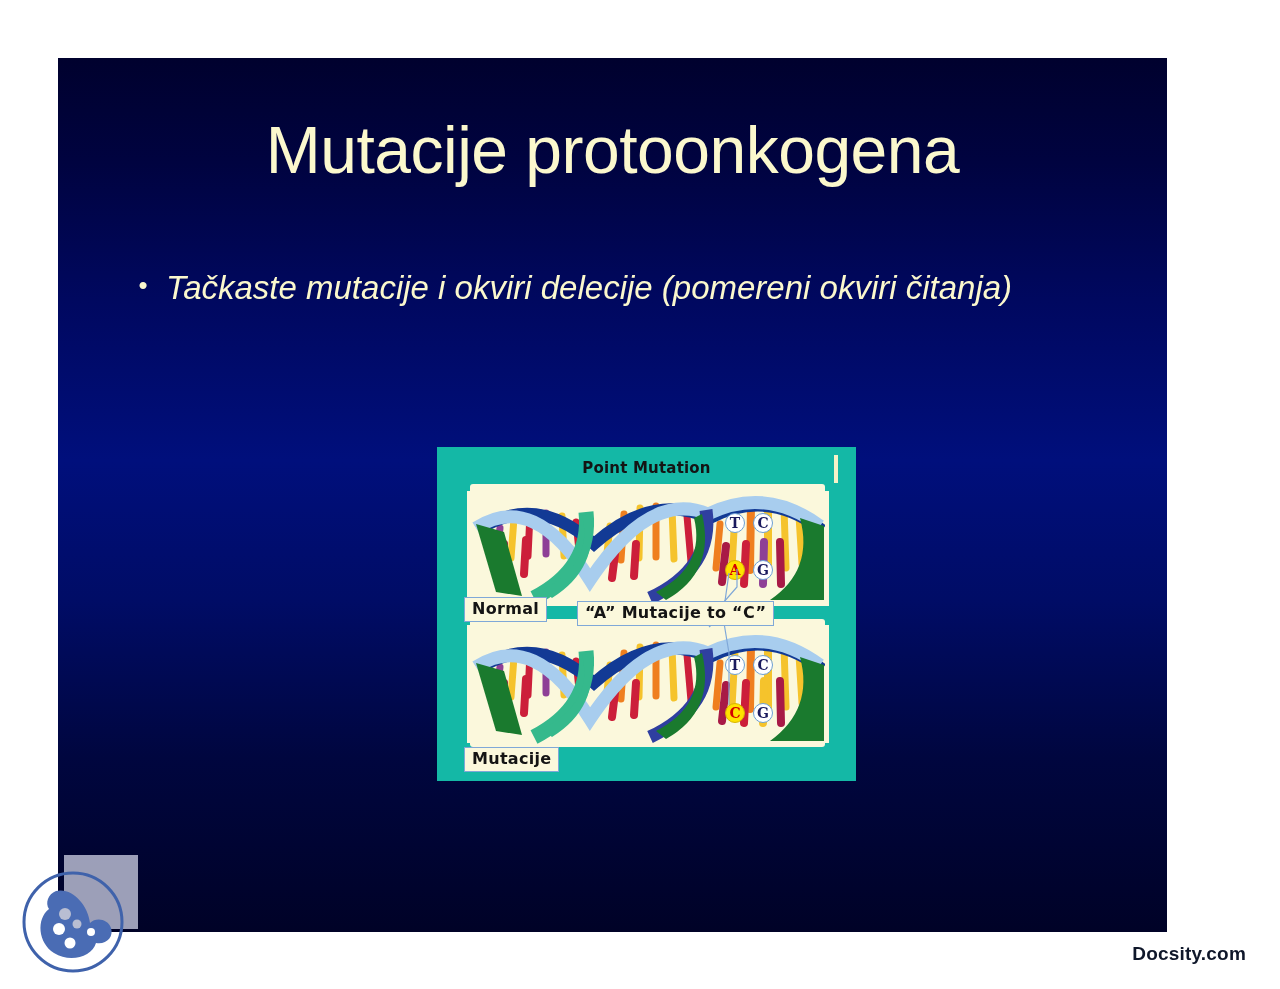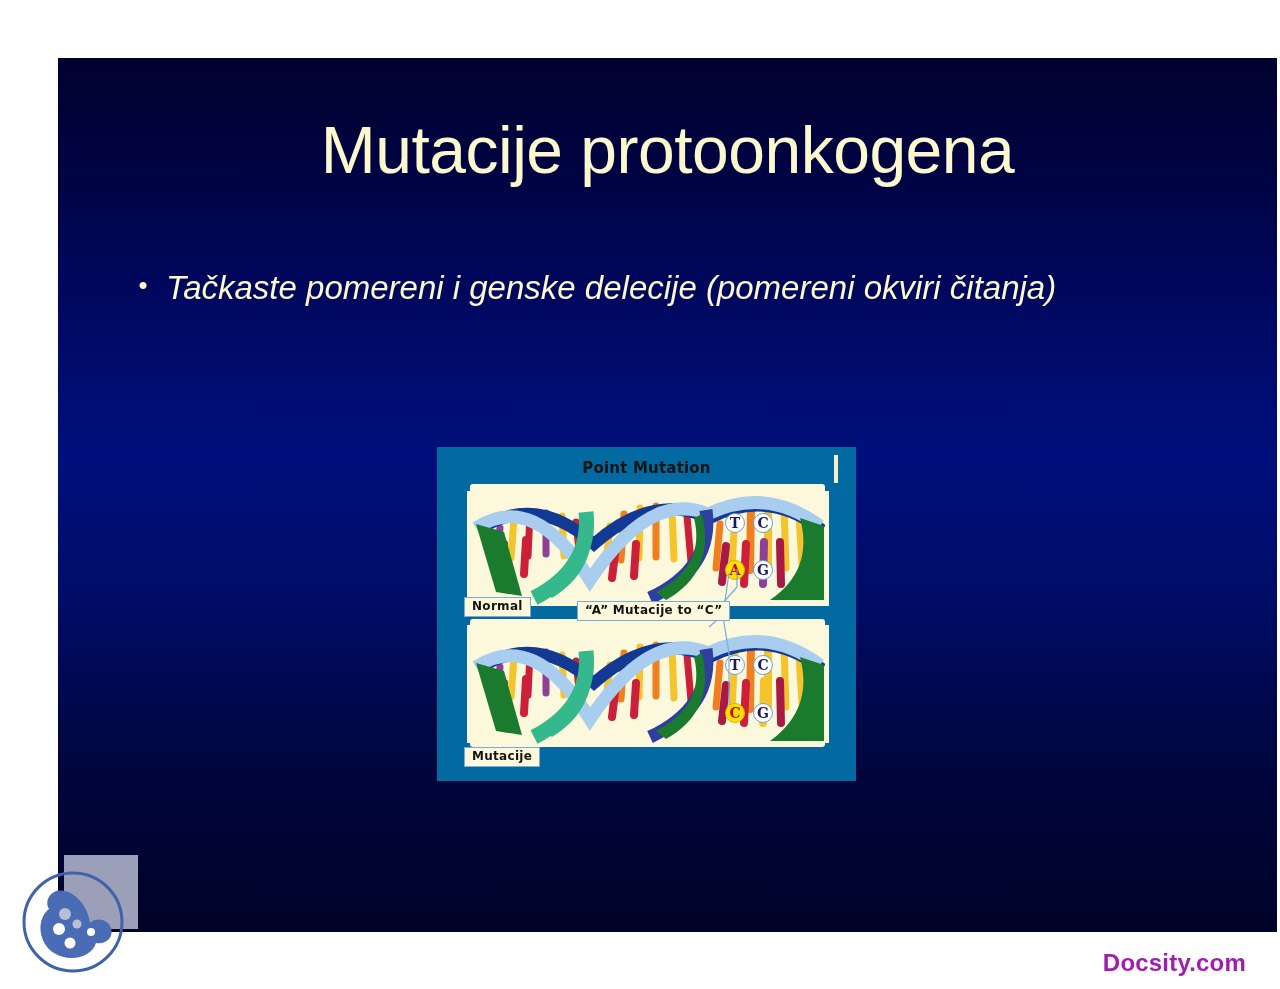--- a/index.html
+++ b/index.html
@@ -9,21 +9,21 @@
     background:#ffffff;
     font-family:"Liberation Sans", sans-serif;
     overflow:hidden;
     position:relative;
   }
 
   
   #slide{
     position:absolute;
     left:58px; top:58px;
-    width:1219px; height:874px;
+    width:1109px; height:874px;
     background:linear-gradient(180deg,
         #00012e 0%,
         #000340 12%,
         #000860 28%,
         #000f7c 46%,
         #000c66 62%,
         #00063f 80%,
         #000227 100%);
     overflow:hidden;
   }
@@ -70,21 +70,21 @@
   #figure-frame{
     position:absolute;
     left:379px; top:389px;
     width:419px; height:334px;
     background:#ffffff;
     overflow:hidden;
   }
   #figure-inner{
     position:absolute;
     inset:0;
-    background:#0369a1;
+    background:#14b8a6;
   }
   #figure-caption{
     position:absolute;
     left:0; top:12px;
     width:100%;
     text-align:center;
     font-family:"DejaVu Sans", sans-serif;
     font-weight:bold;
     font-size:15px;
     letter-spacing:0.2px;
@@ -141,21 +141,21 @@
     color:#d40000;
   }
 
   
   .callout{
     position:absolute;
     background:#fbf8dc;
     border:1.2px solid #7fa8d8;
     color:#141414;
     font-family:"DejaVu Sans", sans-serif;
-    font-size:12px;
+    font-size:16px;
     font-weight:bold;
     letter-spacing:0.3px;
     padding:2px 7px 3px 7px;
     white-space:nowrap;
     line-height:1.1;
   }
   #label-normal{left:27px; top:150px;}
   #label-mutation{left:27px; top:300px;}
   #label-change{left:140px; top:154px;}
 
@@ -172,38 +172,38 @@
     left:46px; top:0px;
     width:74px; height:74px;
     background:#a9adc4;
     opacity:.92;
   }
   #logo-mark{position:absolute; left:0; top:12px;}
 
   
   #docsity-wordmark{
     position:absolute;
-    right:34px; bottom:12px;
-    color:#a21caf;
-    font-size:24px;
+    right:34px; bottom:24px;
+    color:#0f172a;
+    font-size:19px;
     font-weight:bold;
     letter-spacing:.2px;
   }
 </style>
 </head>
 <body>
 
 <div id="slide">
 
   <div id="title">Mutacije protoonkogena</div>
 
   <div id="bullet-list">
     <div class="bullet-row">
       <span class="bullet-marker">•</span>
-      <span class="bullet-text">Tačkaste pomereni i genske delecije (pomereni okviri čitanja)</span>
+      <span class="bullet-text">Tačkaste mutacije i okviri delecije (pomereni okviri čitanja)</span>
     </div>
   </div>
 
   <div id="figure-frame">
     <div id="figure-inner">
 
       <div class="tick-mark"></div>
 
       <div id="figure-caption">Point Mutation</div>
 

